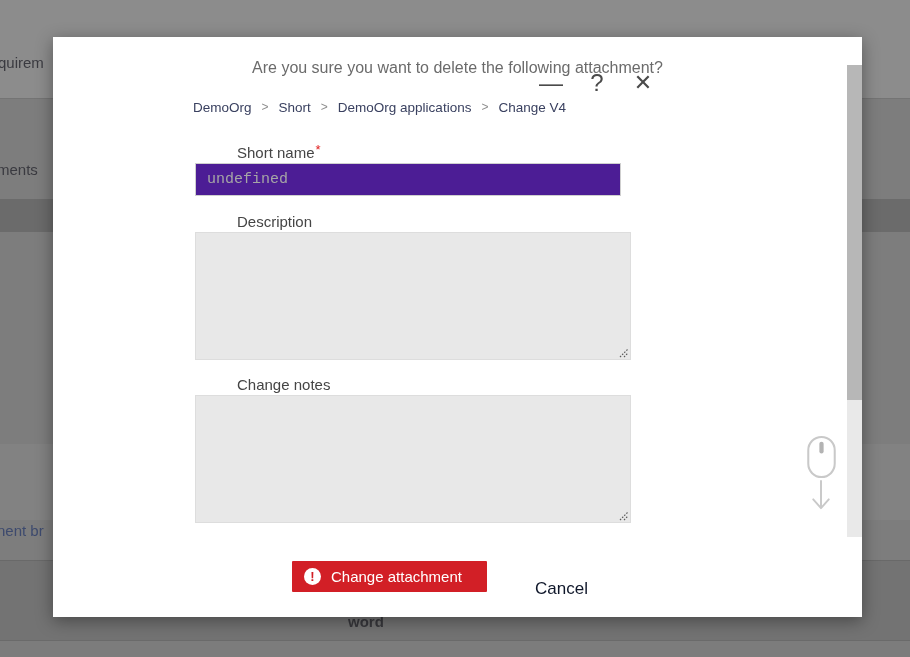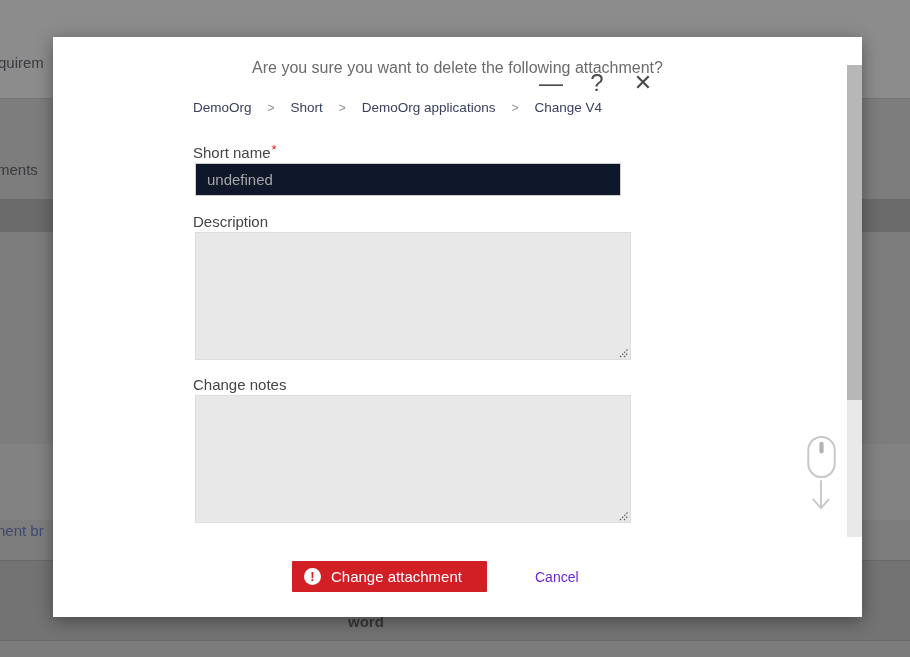--- a/index.html
+++ b/index.html
@@ -27,50 +27,50 @@
   .win-controls { position:absolute; top:33px; right:206px; display:flex; gap:20px; align-items:center; }
   .win-btn { width:26px; height:26px; display:flex; align-items:center; justify-content:center;
              color:#4a4a4a; cursor:pointer; }
   .glyph-min { font-size:24px; line-height:10px; }
   .glyph-help { font-size:24px; font-weight:400; }
   .glyph-close { font-size:22px; }
 
   .dlg-title { position:absolute; top:22px; left:0; width:100%; text-align:center;
                font-size:16px; color:#6b6b6b; }
 
-  .breadcrumb { position:absolute; left:140px; top:63px; display:flex; align-items:center; gap:16px;
+  .breadcrumb { position:absolute; left:140px; top:63px; display:flex; align-items:flex-start; gap:10px;
                 font-size:13.5px; color:#3a4160; }
   .crumb-sep { color:#8f8f8f; font-size:12px; }
 
   .form { position:absolute; left:140px; top:0; }
-  .field-label { position:absolute; font-size:15px; color:#454545; white-space:nowrap; }
+  .field-label { position:absolute; font-size:15px; color:#454545; white-space:nowrap;margin-left:44px; }
   .req { color:#e01b1b; font-size:13px; vertical-align:4px; margin-left:1px; }
   .lbl-short { top:105px; }
   .lbl-desc  { top:176px; }
   .lbl-notes { top:339px;text-align:center; }
 
   .short-input { position:absolute; left:2px; top:126px; width:426px; height:33px;
-                 background:#0f172a; border:1px solid #cfcfcf; color:#a6a6a6;
-                 font-size:15px; padding:0 11px; font-family:Liberation Sans, sans-serif; }
+                 background:#4c1d95; border:1px solid #cfcfcf; color:#a6a6a6;
+                 font-size:15px; padding:0 11px; font-family:Liberation Mono, monospace; }
   .ta-wrap { position:absolute; left:2px; width:436px; height:128px; }
   .ta-desc  { top:195px; }
   .ta-notes { top:358px; }
   .ta { width:100%; height:100%; background:#e8e8e8; border:1px solid #ddd;
         resize:none; font-family:"Liberation Sans",sans-serif; }
   .resize-handle { position:absolute; right:2px; bottom:2px; }
 
   .btn-delete { position:absolute; left:239px; top:524px; width:195px; height:31px;
                 background:#d21f26; color:#ffffff; border:none; cursor:pointer;
                 display:flex; align-items:center; gap:10px; padding-left:12px;
                 font-size:15px; font-family:"Liberation Sans",sans-serif; border-radius:1px; }
   .warn-circle { width:17px; height:17px; border-radius:50%; background:#ffffff; color:#d21f26;
                  font-size:13px; font-weight:bold; display:flex; align-items:center;
                  justify-content:center; line-height:1; }
-  .btn-cancel { position:absolute; left:470px; top:524px; height:31px; padding:0 12px;
-                background:transparent; border:none; color:#6d28d9; font-size:14px;
+  .btn-cancel { position:absolute; left:470px; top:536px; height:31px; padding:0 12px;
+                background:transparent; border:none; color:#0f172a; font-size:17px;
                 cursor:pointer; font-family:"Liberation Sans",sans-serif; }
 
   
   .scroll-hint { position:absolute; left:753px; top:398px; width:30px; text-align:center; }
   .scroll-hint svg { display:block; margin:0 auto; }
   .hint-arrow { margin-top:8px; }
 
   
   .scrollbar { position:absolute; left:794px; top:28px; width:15px; height:472px; background:#e9e9e9; }
   .scroll-thumb { position:absolute; left:0; top:0; width:15px; height:335px; background:#b7b7b7; }

